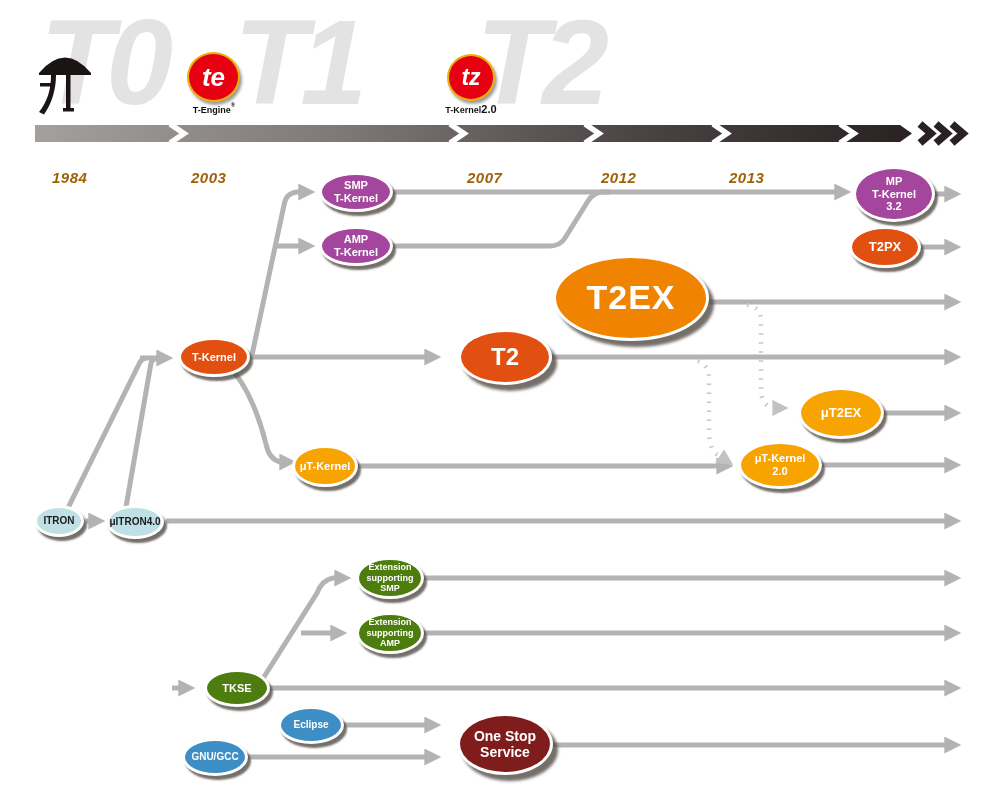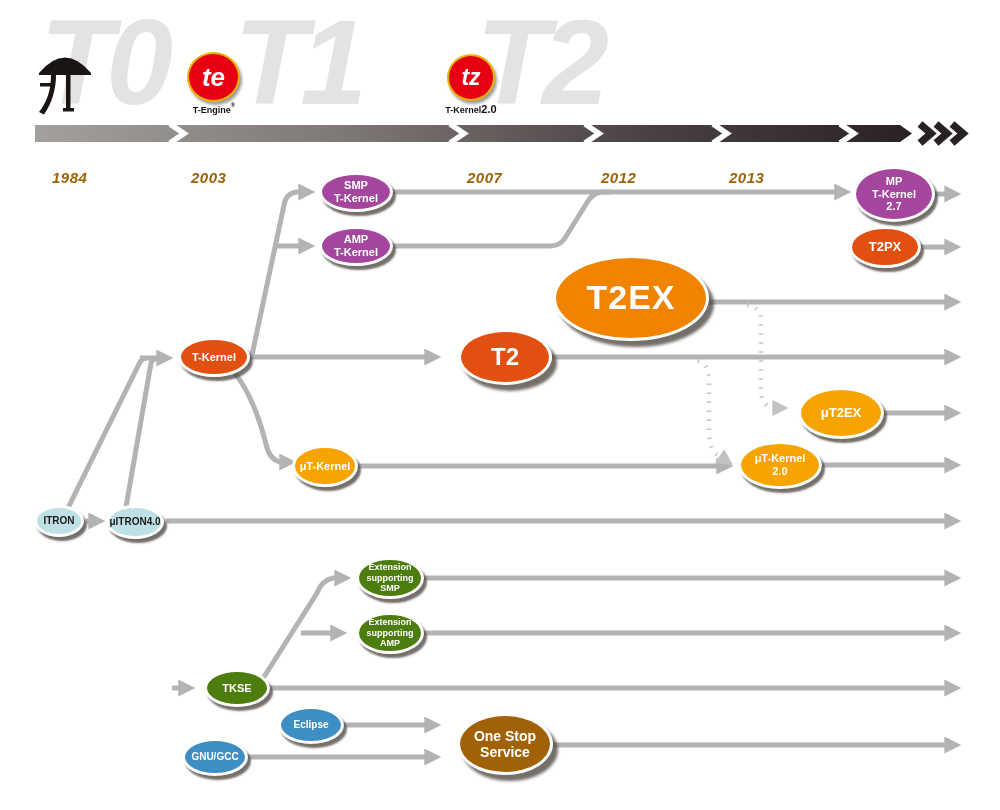--- a/index.html
+++ b/index.html
@@ -27,21 +27,21 @@
     box-shadow:3px 4px 2px rgba(78,70,64,0.78);
   }
   .node.big{box-shadow:5px 6px 3px rgba(78,70,64,0.78);}
   .nl{white-space:pre-line;line-height:1.15;}
   .c-purple{background:#A4469D;}
   .c-red{background:#E14F11;}
   .c-orange{background:#F08300;}
   .c-amber{background:#F7A400;}
   .c-tangerine{background:#4d7c0f;}
   .c-blue{background:#3E8EC6;}
-  .c-lavender{background:#a16207;}
+  .c-lavender{background:#7f1d1d;}
   .c-pale{background:#BFE0E5;color:#1A1A1A;}
   
   .logo-circle{
     position:absolute;z-index:4;background:#E60012;border:2px solid #eab308;border-radius:50%;
     box-sizing:border-box;display:flex;align-items:center;justify-content:center;
     box-shadow:2px 3px 3px rgba(40,35,30,0.45);
   }
   .monogram{color:#fff;font-weight:bold;font-style:italic;font-size:26px;line-height:1;}
   .logo-caption{
     position:absolute;z-index:4;text-align:center;color:#111;font-weight:bold;
@@ -163,21 +163,21 @@
       <span class="nl">SMP
 T-Kernel</span>
     </div>
   <div class="node c-purple" style="left:319px;top:226px;width:74px;height:40px;font-size:11px">
       <span class="nl">AMP
 T-Kernel</span>
     </div>
   <div class="node c-purple" style="left:853px;top:166px;width:82px;height:56px;font-size:11px">
       <span class="nl">MP
 T-Kernel
-2.7</span>
+3.2</span>
     </div>
   <div class="node c-red" style="left:849px;top:226px;width:72px;height:42px;font-size:13px">
       <span class="nl">T2PX</span>
     </div>
   <div class="node c-orange big" style="left:553px;top:255px;width:156px;height:86px;font-size:34px;letter-spacing:1px">
       <span class="nl">T2EX</span>
     </div>
   <div class="node c-red big" style="left:458px;top:329px;width:94px;height:56px;font-size:24px">
       <span class="nl">T2</span>
     </div>

